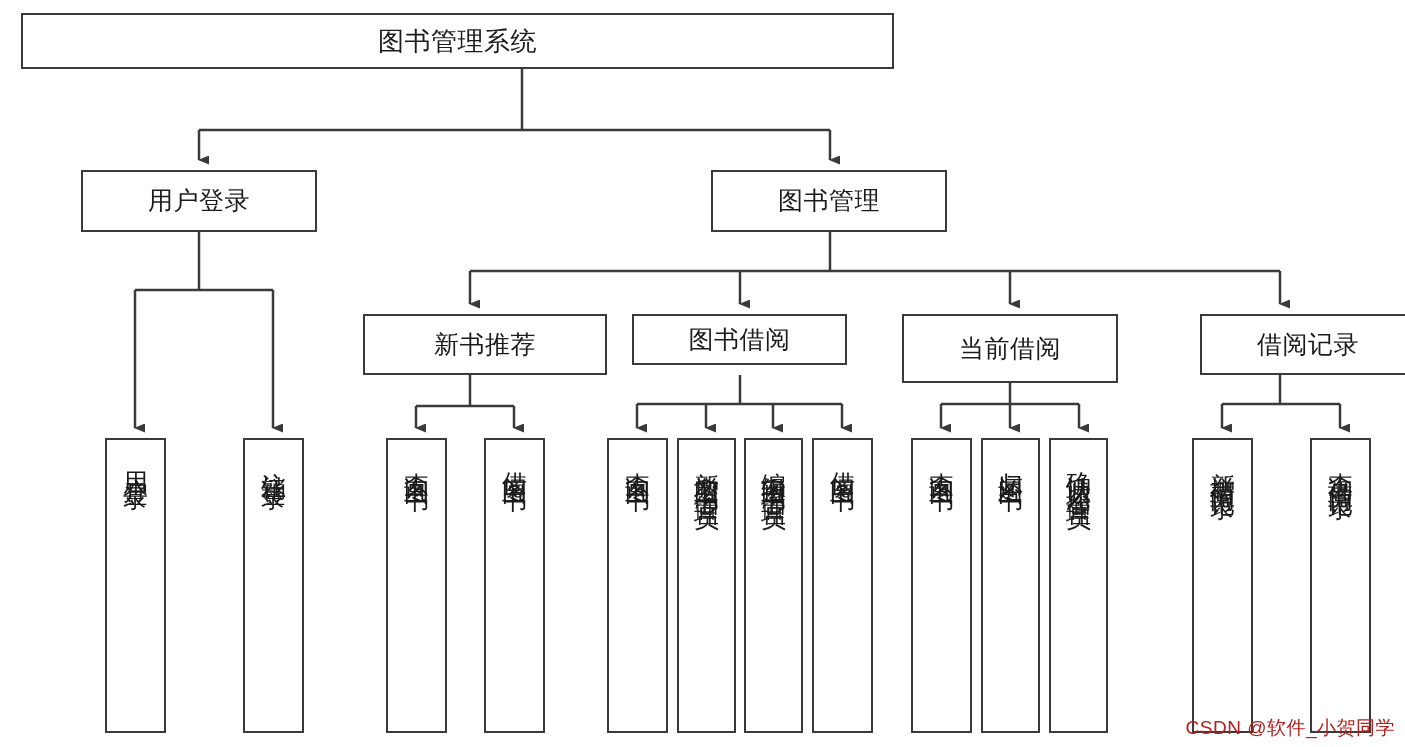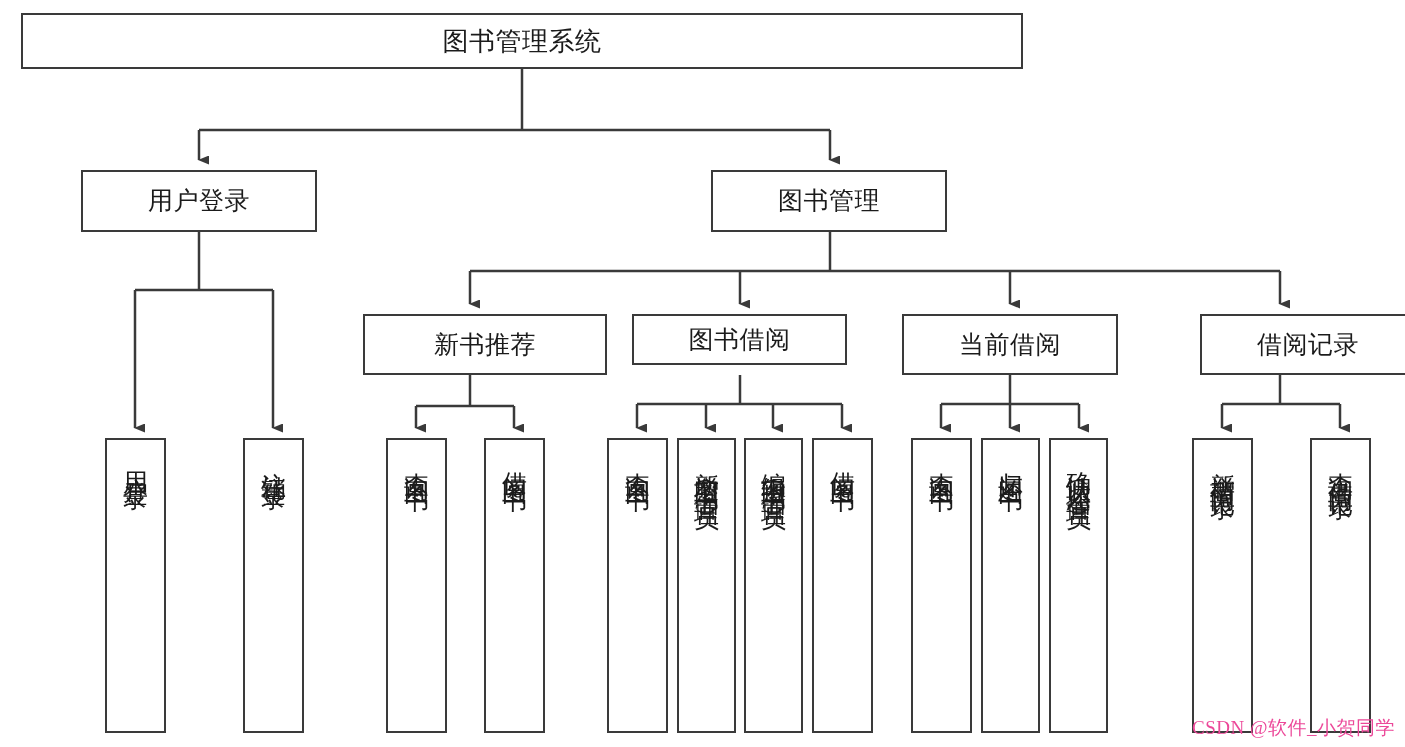--- a/index.html
+++ b/index.html
@@ -64,23 +64,23 @@
     font-size: 25px;
     line-height: 1.0;
     letter-spacing: 5px;
     white-space: pre-line;
   }
   .watermark {
     position: absolute;
     right: 10px;
     bottom: 6px;
     font-size: 19px;
-    color: #ec4899;
+    color: #b91c1c;
     letter-spacing: 0.5px;
-    font-family: Liberation Serif, serif;
+    font-family: Liberation Sans, sans-serif;
     user-select: none;
   }
 </style>
 </head>
 <body>
 
 <div id="diagram-root">
 
   <svg class="connector-layer" viewBox="0 0 1405 747" width="1405" height="747" xmlns="http://www.w3.org/2000/svg">
     <defs>
@@ -125,41 +125,41 @@
       <path d="M1010,404 L1010,428" marker-end="url(#arrowhead)"></path>
       <path d="M1079,404 L1079,428" marker-end="url(#arrowhead)"></path>
 
       <path d="M1280,375 L1280,404"></path>
       <path d="M1222,404 L1340,404"></path>
       <path d="M1222,404 L1222,428" marker-end="url(#arrowhead)"></path>
       <path d="M1340,404 L1340,428" marker-end="url(#arrowhead)"></path>
     </g>
   </svg>
 
-  <div class="node horiz root" style="left:21px; top:13px; width:1002px; height:56px;">
+  <div class="node horiz root" style="left:21px; top:13px; width:873px; height:56px;">
     <span class="node-label">图书管理系统</span>
   </div>
 
   <div class="node horiz" style="left:81px; top:170px; width:236px; height:62px;">
     <span class="node-label">用户登录</span>
   </div>
 
   <div class="node horiz" style="left:711px; top:170px; width:236px; height:62px;">
     <span class="node-label">图书管理</span>
   </div>
 
   <div class="node horiz" style="left:363px; top:314px; width:244px; height:61px;">
     <span class="node-label">新书推荐</span>
   </div>
 
   <div class="node horiz" style="left:632px; top:314px; width:215px; height:51px;">
     <span class="node-label">图书借阅</span>
   </div>
 
-  <div class="node horiz" style="left:902px; top:314px; width:216px; height:61px;">
+  <div class="node horiz" style="left:902px; top:314px; width:216px; height:69px;">
     <span class="node-label">当前借阅</span>
   </div>
 
   <div class="node horiz" style="left:1200px; top:314px; width:216px; height:61px;">
     <span class="node-label">借阅记录</span>
   </div>
 
   <div class="node vert" style="left:105px; top:438px; width:61px; height:295px;">
     <span class="node-label">用户登录</span>
   </div>

